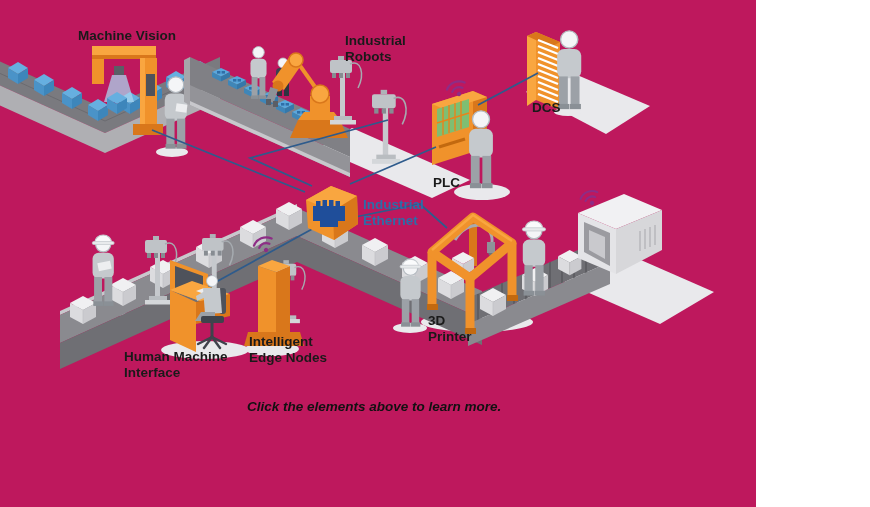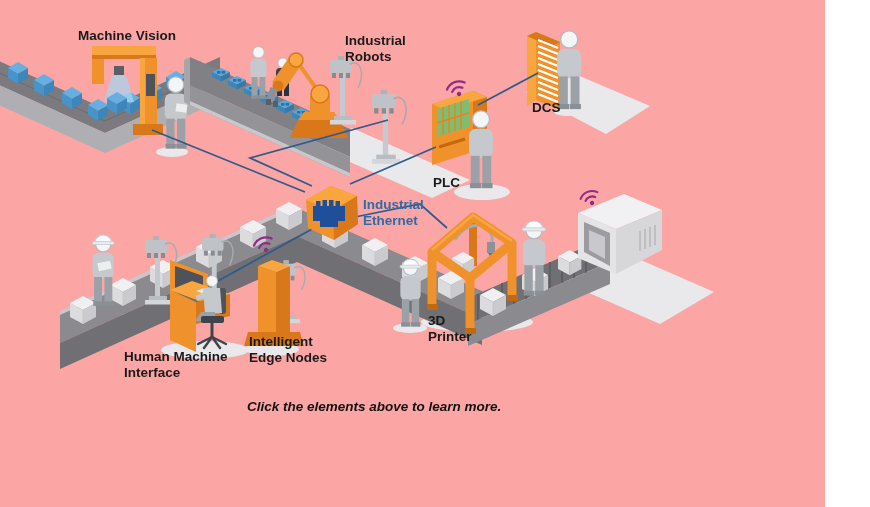--- a/index.html
+++ b/index.html
@@ -1,16 +1,16 @@
 <!DOCTYPE html>
 <html><head>
 <meta charset="utf-8">
 <style>
   html,body{margin:0;padding:0;background:#fff;}
-  #stage{position:relative;width:825px;height:507px;background:#fca5a5;overflow:hidden;
+  #stage{position:relative;width:756px;height:507px;background:#be185d;overflow:hidden;
          font-family:"Liberation Sans",sans-serif;}
   svg{position:absolute;left:0;top:0;}
   text{font-family:"Liberation Sans",sans-serif;}
   .lbl{font-size:13.5px;font-weight:700;fill:#1a1a1a;}
   .lbl-blue{font-size:13.5px;font-weight:700;fill:#2E6CA8;}
   .caption{font-size:13.5px;font-weight:700;font-style:italic;fill:#111;}
   .net{stroke:#2E5B8C;stroke-width:1.7;fill:none;}
   .or{fill:#F0922B;} .orl{fill:#F9A640;} .ord{fill:#D9771B;} .ordd{fill:#C2690F;}
   .sh{fill:#E9E9EC;}
   .atop{fill:#7A7A7F;} .afront{fill:#AFAFB3;}

